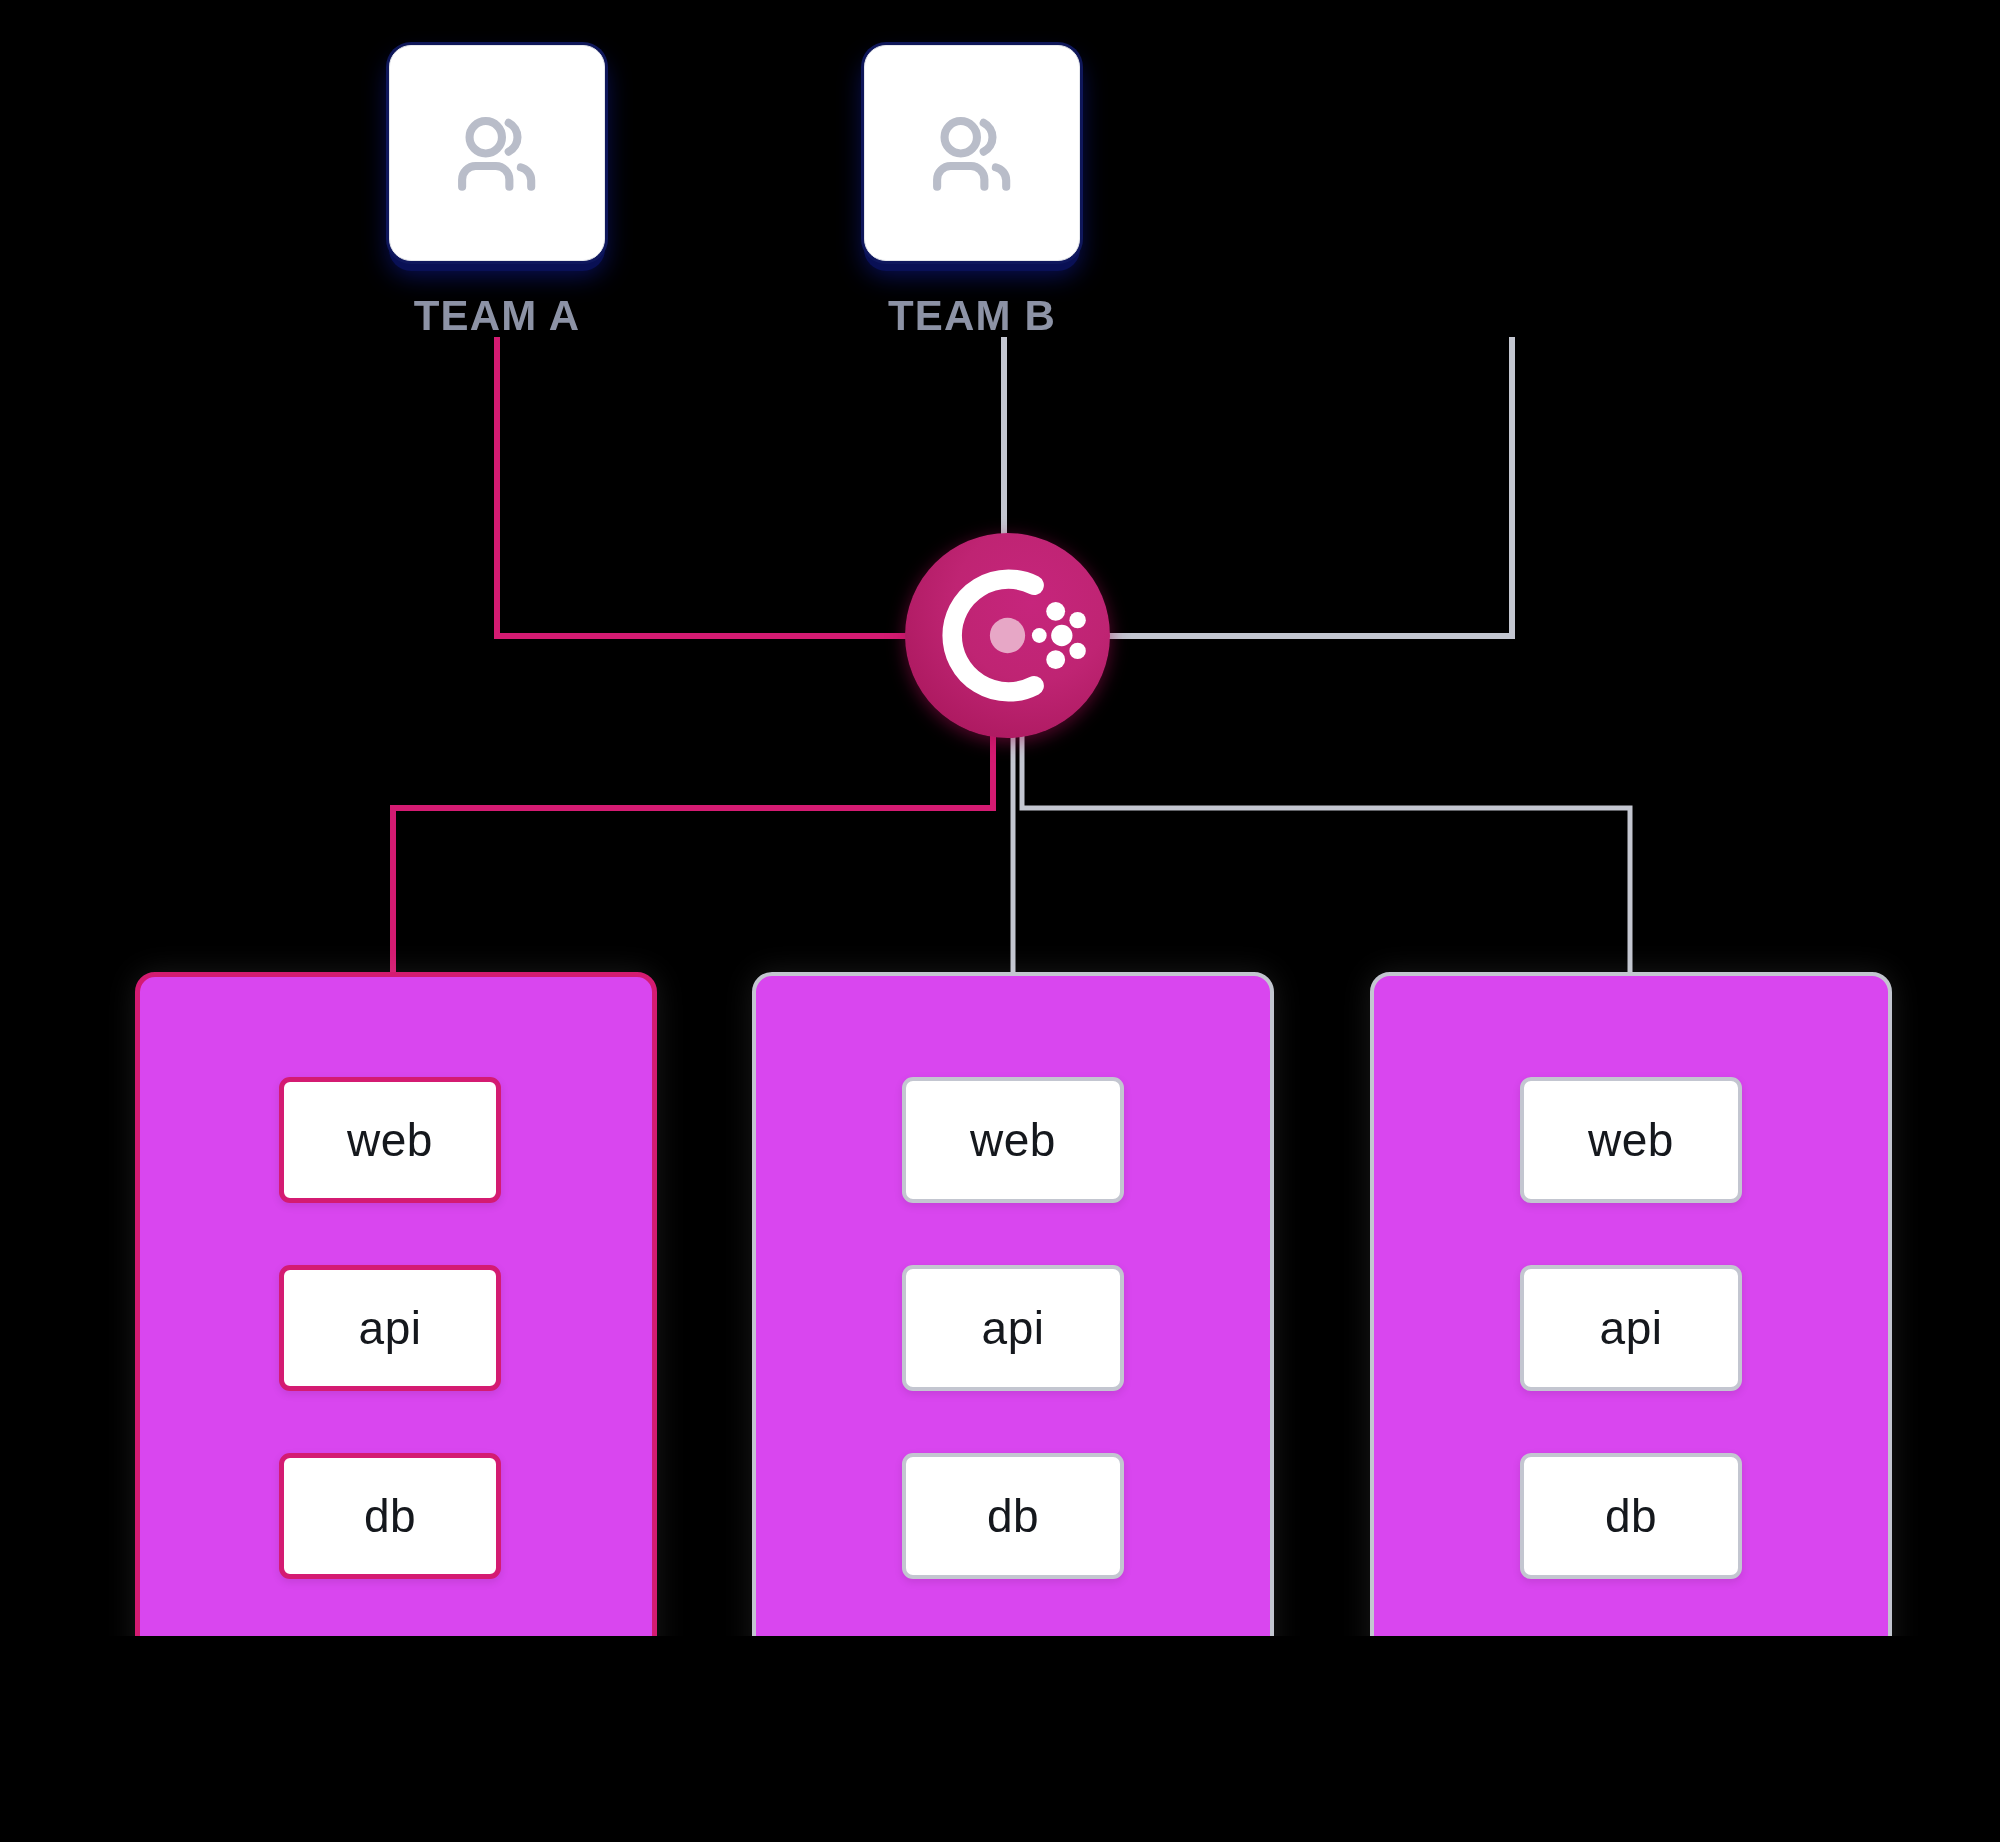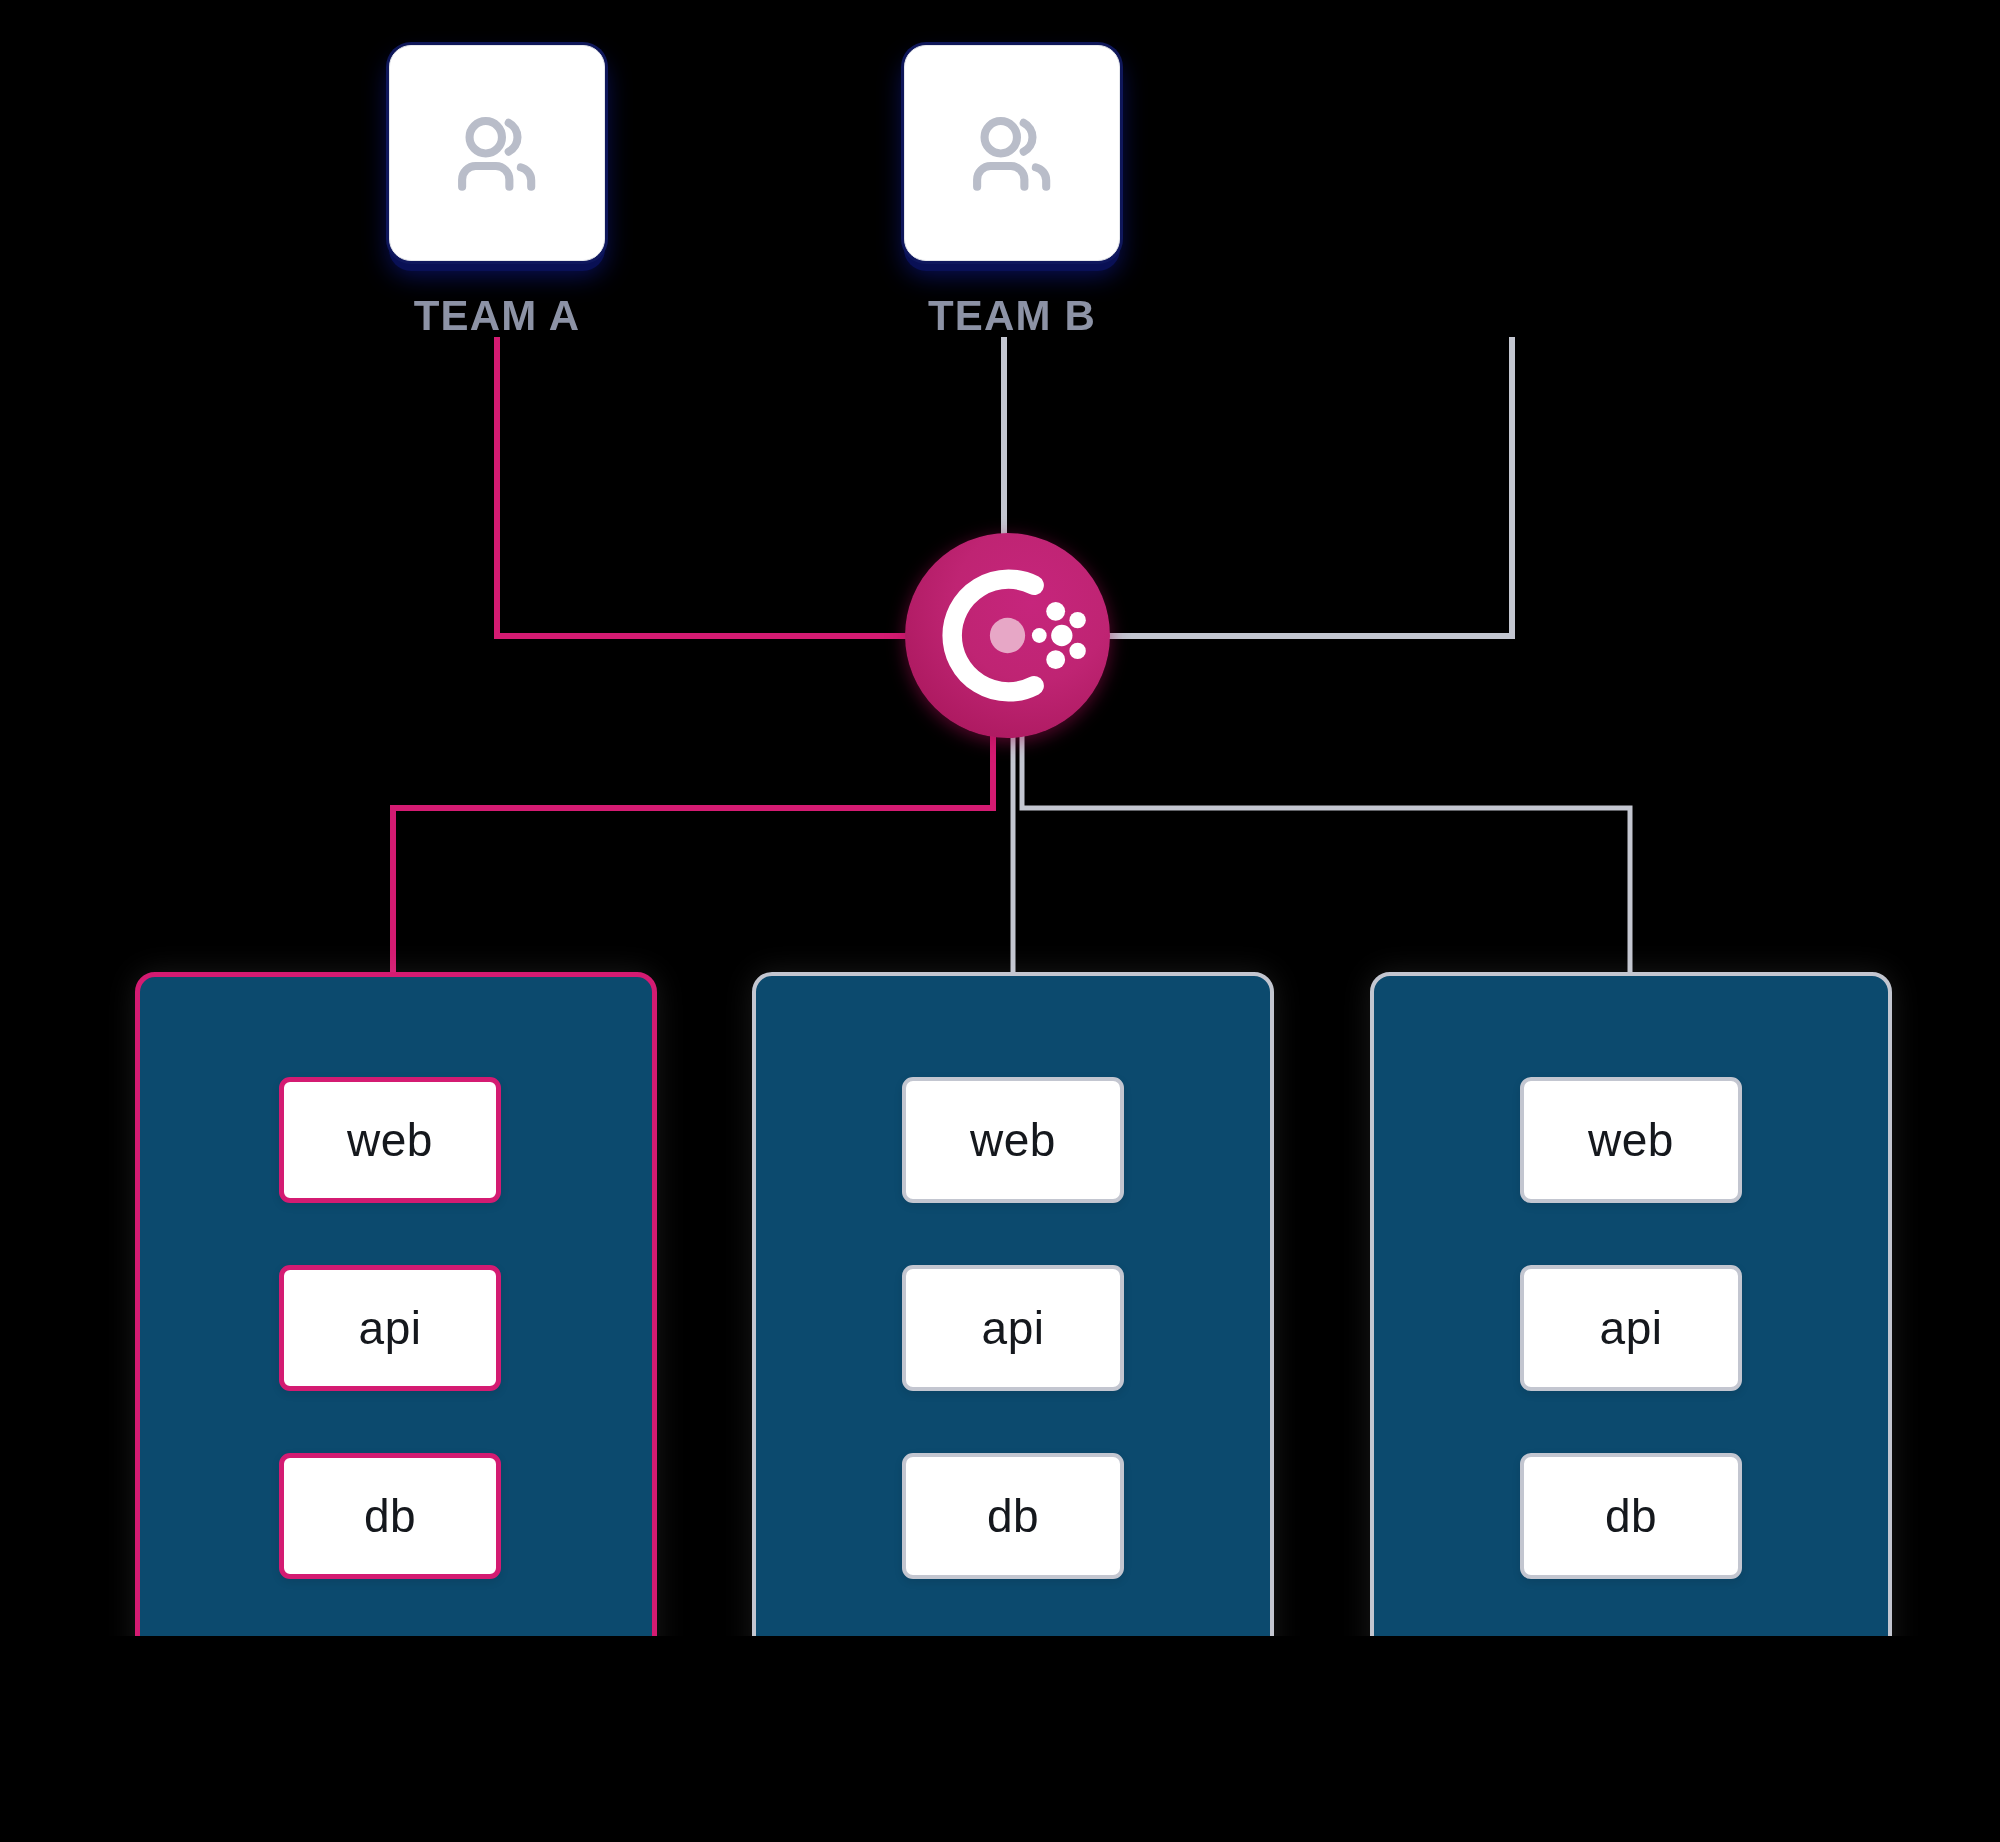--- a/index.html
+++ b/index.html
@@ -83,21 +83,21 @@
     position: absolute;
     left: 0; top: 0;
     width: 205px;
     height: 205px;
   }
 
   
   .panel {
     position: absolute;
     box-sizing: border-box;
-    background: #0c4a6e;
+    background: #d946ef;
     border-radius: 20px;
     width: 522px;
     height: 730px;
   }
   .panel.accent {
     border: 5px solid #d41b72;
     box-shadow: 0 0 30px rgba(255,255,255,0.10);
   }
   .panel.plain {
     border: 4px solid #c3c6d0;
@@ -152,21 +152,21 @@
       <svg class="team-icon" viewBox="0 0 48 48">
         <circle cx="19" cy="17" r="7.2" fill="none" stroke="#b9bdc9" stroke-width="3.6"></circle>
         <path d="M 29.2 10.6 a 7.2 7.2 0 0 1 0 12.8" fill="none" stroke="#b9bdc9" stroke-width="3.6" stroke-linecap="round"></path>
         <path d="M 8.5 39 v -3.2 a 6 6 0 0 1 6 -6 h 9 a 6 6 0 0 1 6 6 v 3.2" fill="none" stroke="#b9bdc9" stroke-width="3.6" stroke-linecap="round"></path>
         <path d="M 34.6 30.4 a 6 6 0 0 1 4.6 5.8 v 2.8" fill="none" stroke="#b9bdc9" stroke-width="3.6" stroke-linecap="round"></path>
       </svg>
     </div>
     <div class="team-label">TEAM A</div>
   </div>
 
-  <div class="team" style="left:904px; top:45px;">
+  <div class="team" style="left:864px; top:45px;">
     <div class="team-card">
       <svg class="team-icon" viewBox="0 0 48 48">
         <circle cx="19" cy="17" r="7.2" fill="none" stroke="#b9bdc9" stroke-width="3.6"></circle>
         <path d="M 29.2 10.6 a 7.2 7.2 0 0 1 0 12.8" fill="none" stroke="#b9bdc9" stroke-width="3.6" stroke-linecap="round"></path>
         <path d="M 8.5 39 v -3.2 a 6 6 0 0 1 6 -6 h 9 a 6 6 0 0 1 6 6 v 3.2" fill="none" stroke="#b9bdc9" stroke-width="3.6" stroke-linecap="round"></path>
         <path d="M 34.6 30.4 a 6 6 0 0 1 4.6 5.8 v 2.8" fill="none" stroke="#b9bdc9" stroke-width="3.6" stroke-linecap="round"></path>
       </svg>
     </div>
     <div class="team-label">TEAM B</div>
   </div>

